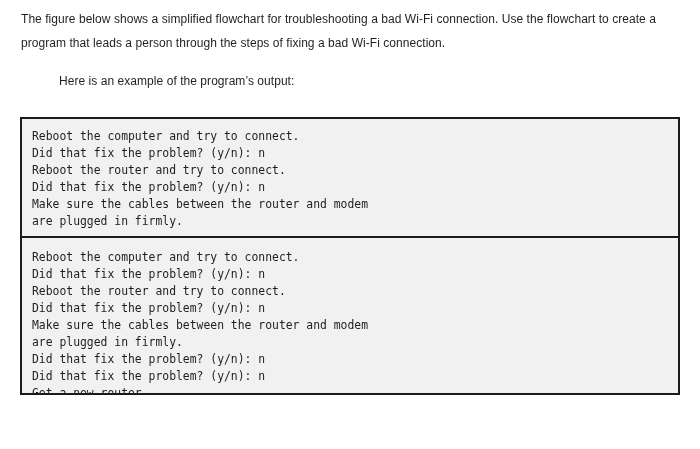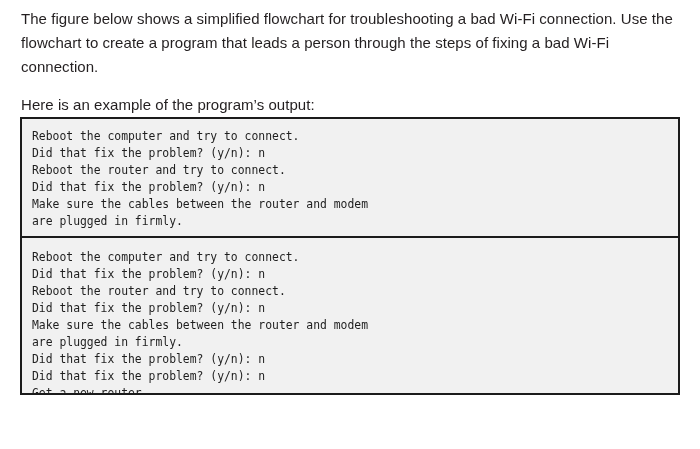--- a/index.html
+++ b/index.html
@@ -18,28 +18,29 @@
 
   .intro {
     position: absolute;
     left: 21px;
     top: 7px;
     width: 666px;
   }
 
   .intro p {
     margin: 0;
-    font-size: 15px;
+    font-size: 12px;
     line-height: 24px;
     color: #231f20;
     letter-spacing: 0.05px;
   }
 
   .intro p.para-gap {
     margin-top: 14px;
+    margin-left: 38px;
   }
 
   .console-box {
     position: absolute;
     left: 20px;
     top: 117px;
     width: 660px;
     height: 278px;
     background: #f1f1f1;
     border: 2px solid #1b1b1b;

